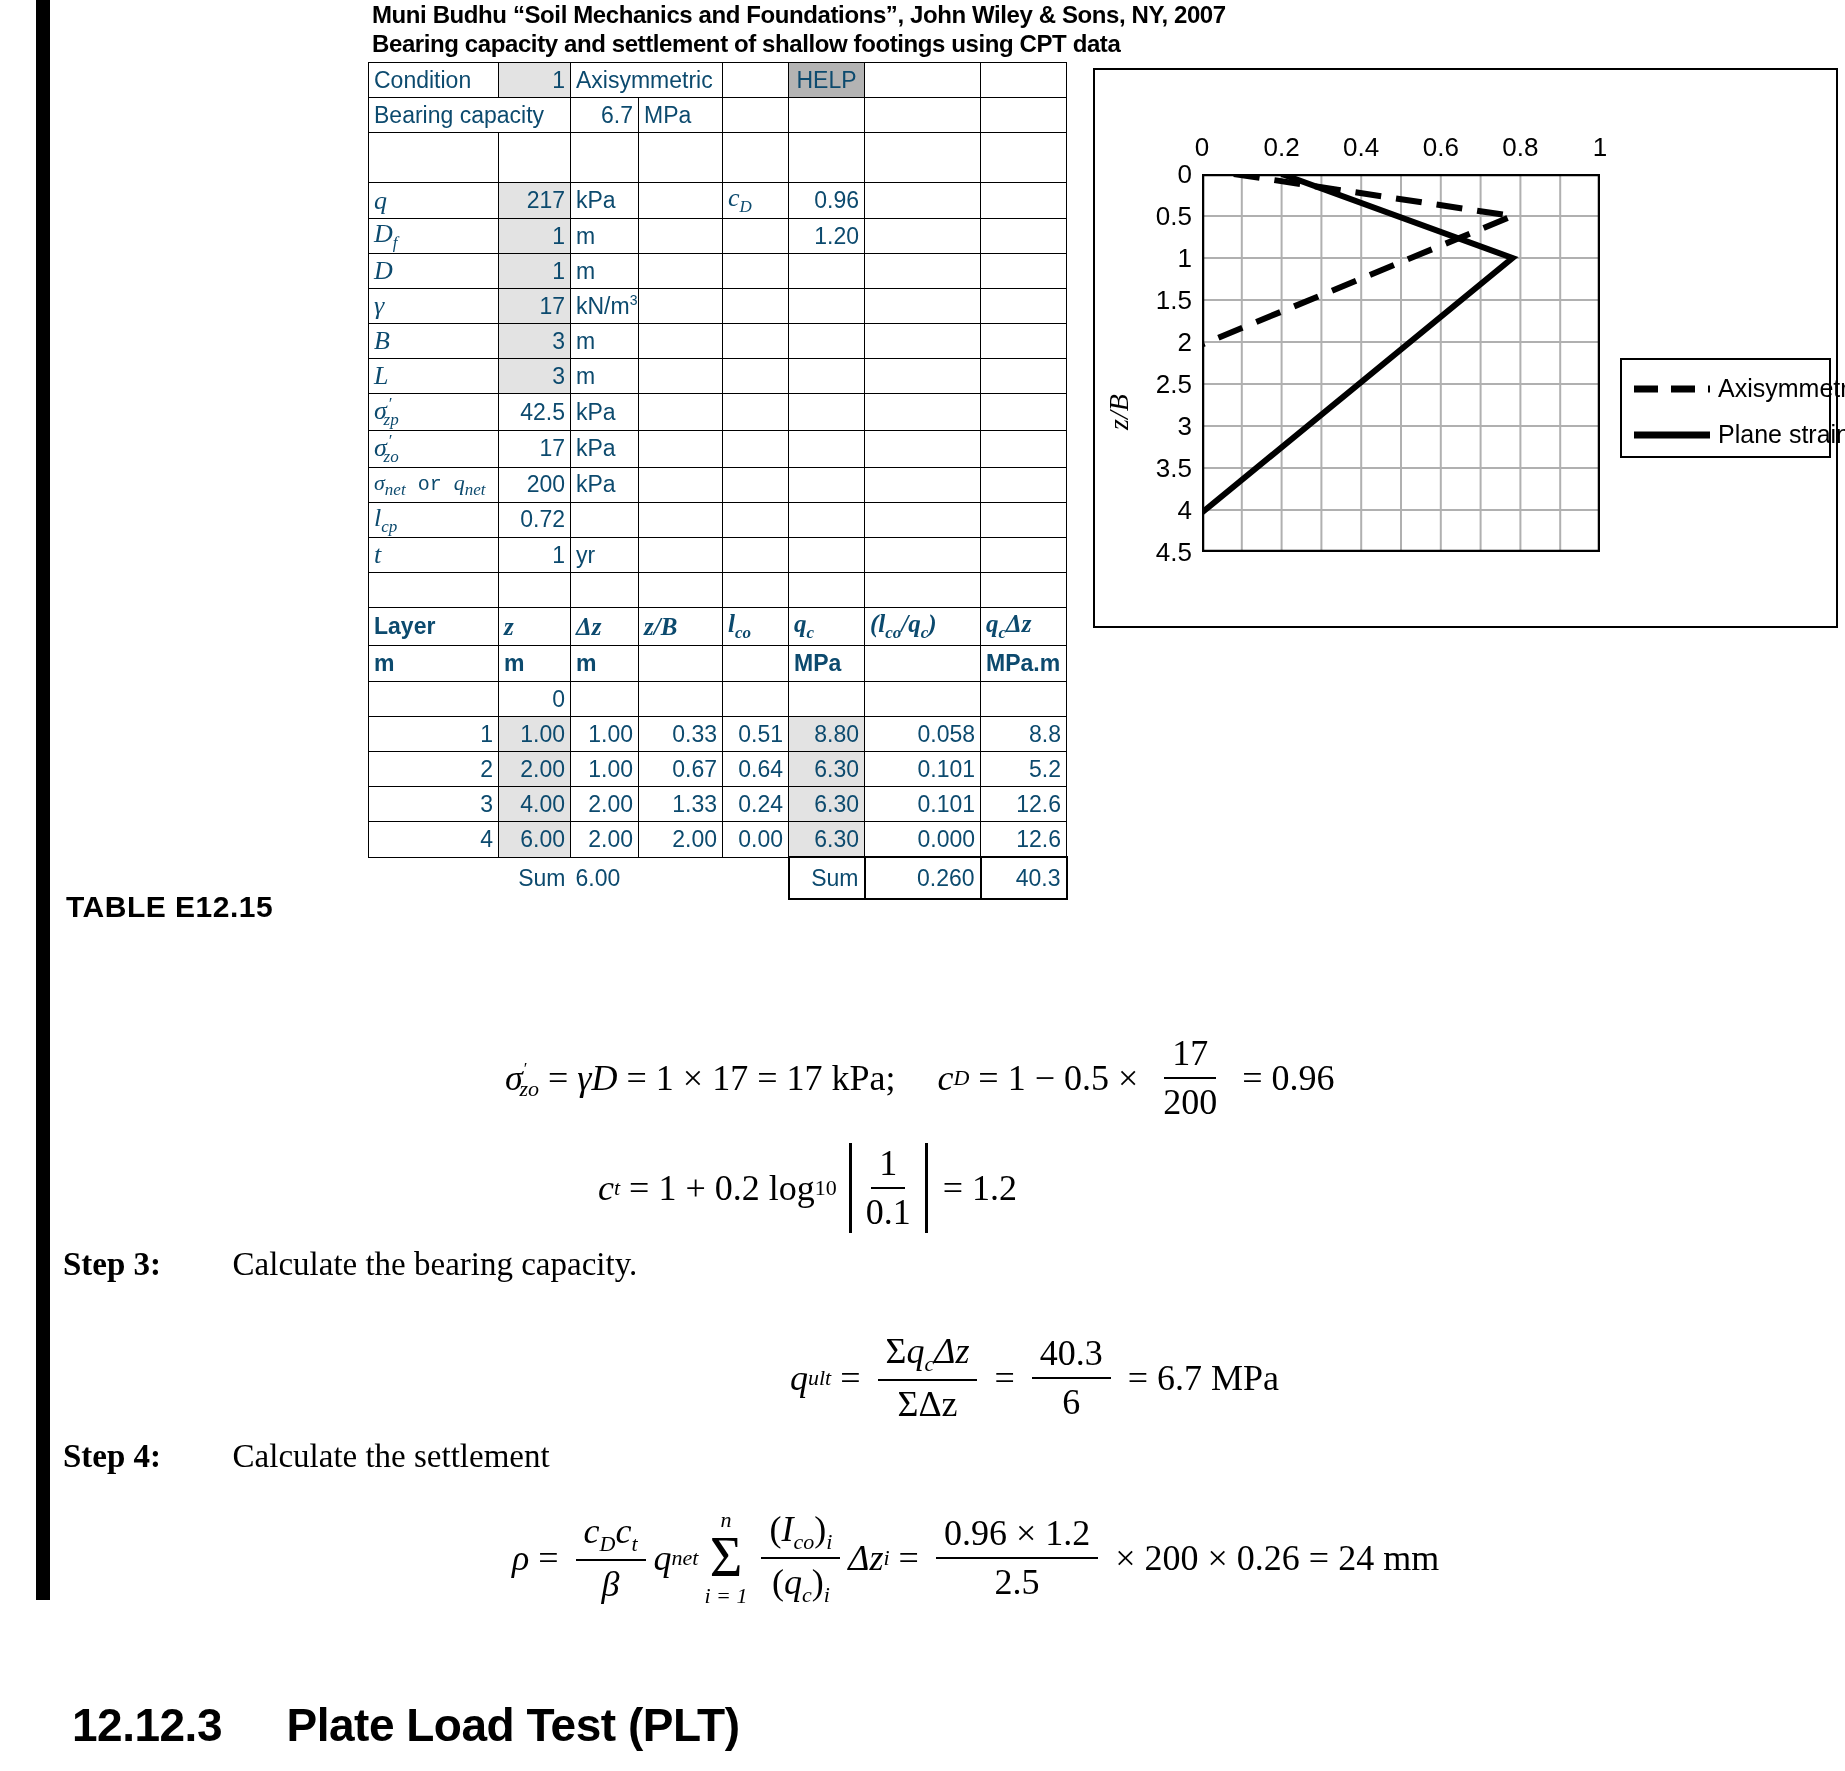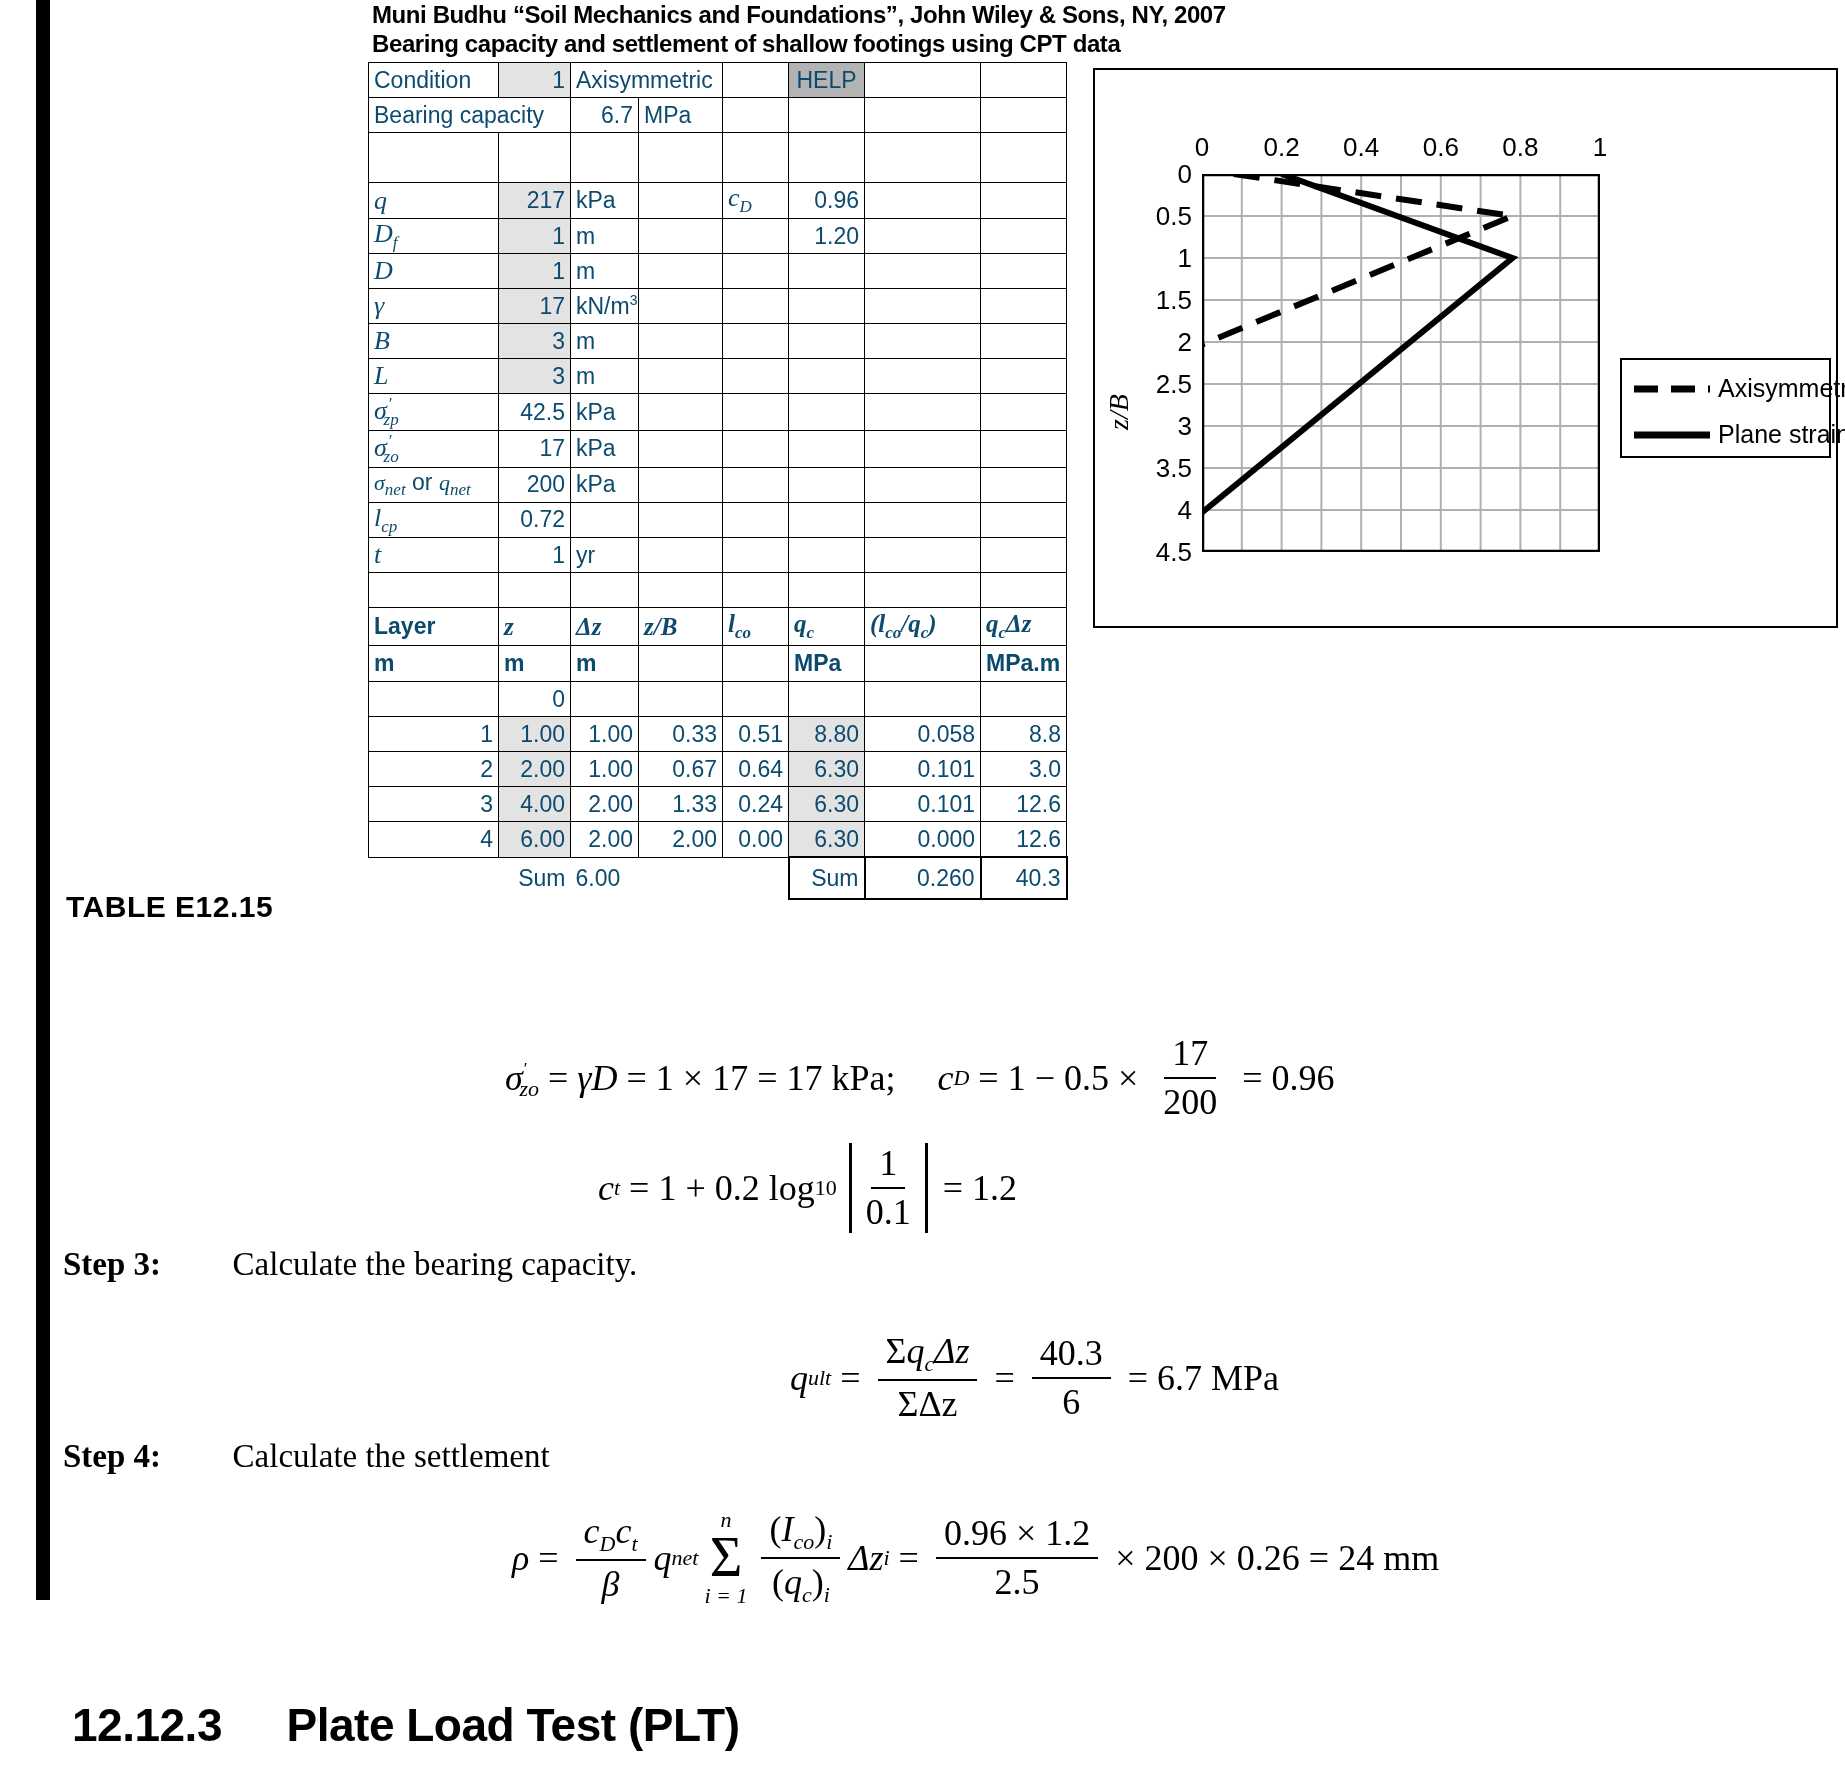--- a/index.html
+++ b/index.html
@@ -202,21 +202,21 @@
     <td class="num">17</td>
     <td>kPa</td>
     <td></td>
         <td></td>
     <td></td>
         <td></td>
     <td></td>
   </tr>
 
   <tr style="height:34px">
-    <td class="m ol" style="font-size:22px"><i>σ</i><sub>net</sub><span style="font-style:normal;font-family:Liberation Sans, sans-serif;font-size:23px"> or </span><i>q</i><sub>net</sub></td>
+    <td class="m ol" style="font-size:22px"><i>σ</i><sub>net</sub><span style="font-style:normal;font-family:Liberation Mono, monospace;font-size:20px"> or </span><i>q</i><sub>net</sub></td>
     <td class="num">200</td>
     <td>kPa</td>
     <td></td>
         <td></td>
     <td></td>
         <td></td>
     <td></td>
   </tr>
 
   <tr style="height:34px">
@@ -296,21 +296,21 @@
     <td class="num r">8.8</td>
   </tr>
   <tr style="height:34px">
     <td class="num l">2</td>
     <td class="num sh">2.00</td>
     <td class="num">1.00</td>
     <td class="num">0.67</td>
     <td class="num">0.64</td>
     <td class="num sh">6.30</td>
     <td class="num">0.101</td>
-    <td class="num r">3.0</td>
+    <td class="num r">5.2</td>
   </tr>
   <tr style="height:34px">
     <td class="num l">3</td>
     <td class="num sh">4.00</td>
     <td class="num">2.00</td>
     <td class="num">1.33</td>
     <td class="num">0.24</td>
     <td class="num sh">6.30</td>
     <td class="num">0.101</td>
     <td class="num r">12.6</td>

